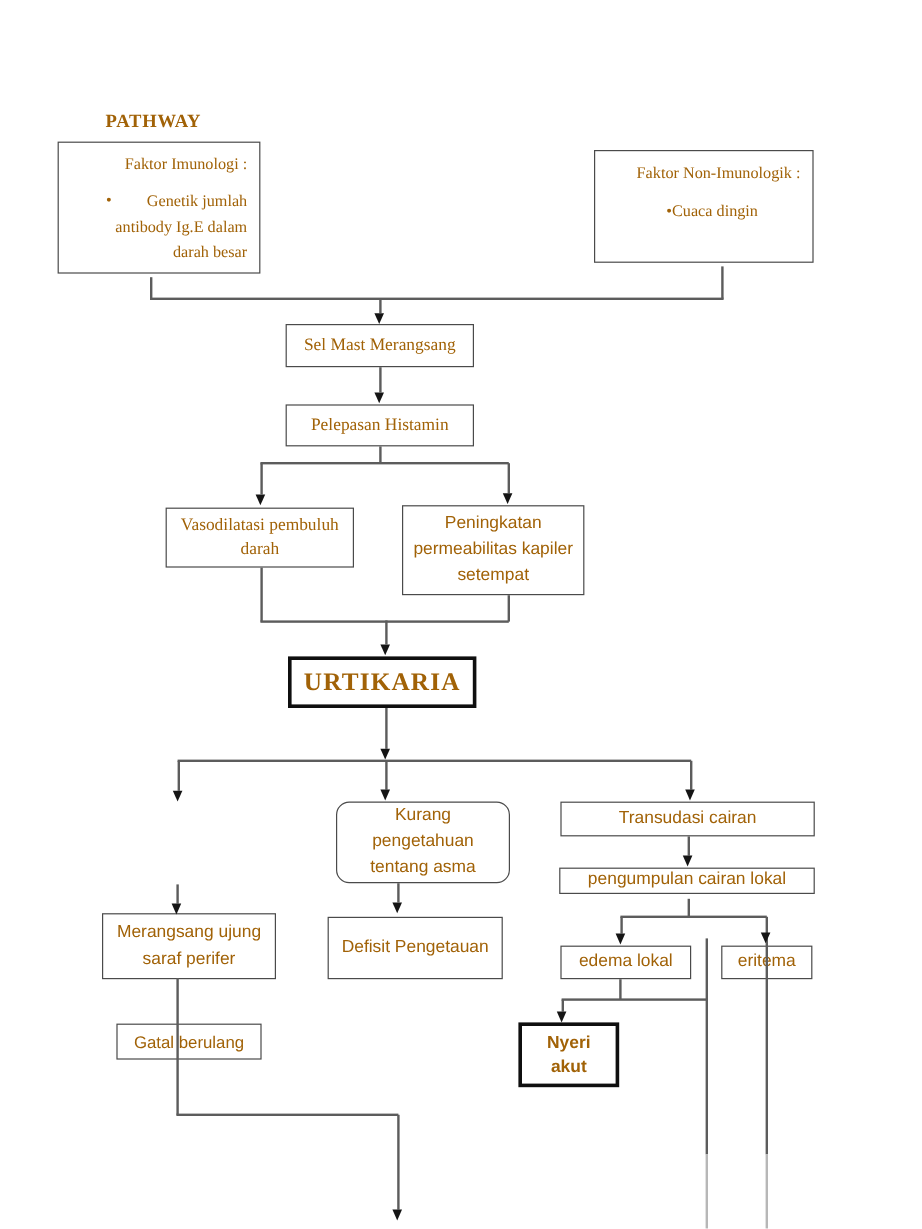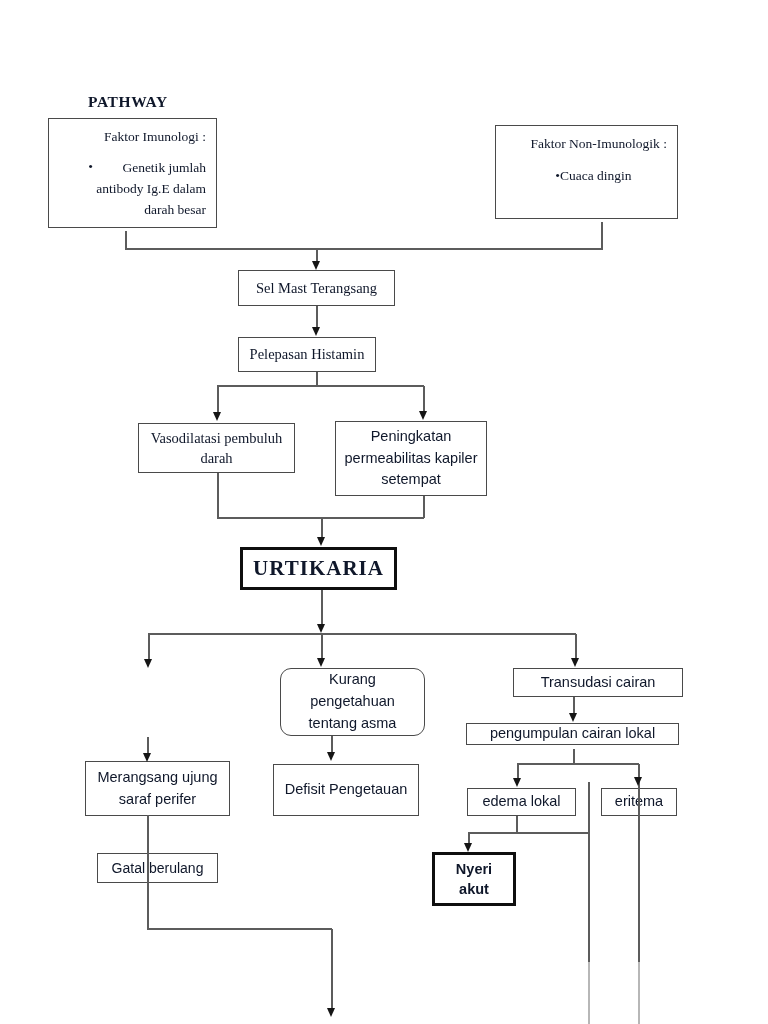--- a/index.html
+++ b/index.html
@@ -1,16 +1,16 @@
 <!DOCTYPE html>
 <html><head>
 <meta charset="utf-8">
 <style>
   html,body{margin:0;padding:0;background:#ffffff;}
-  .page{position:relative;width:768px;height:1024px;background:#ffffff;overflow:hidden;color:#0f172a;}
+  .page{position:relative;width:768px;height:1024px;background:#ffffff;overflow:hidden;color:#a16207;}
   .title{position:absolute;font-family:"Liberation Serif",serif;font-weight:bold;font-size:15.5px;letter-spacing:.6px;}
   .box{position:absolute;box-sizing:border-box;border:1.5px solid #4a4a4a;background:#ffffff;
        display:flex;align-items:center;justify-content:center;text-align:center;}
   .serif{font-family:"Liberation Serif",serif;font-size:14.5px;line-height:1.4;}
   .sans{font-family:"Liberation Sans",sans-serif;font-size:14.5px;line-height:1.5;}
   .small{font-size:14px;}
   .thick{border:3px solid #0f0f0f;}
   .urt{font-family:"Liberation Serif",serif;font-weight:bold;font-size:21px;letter-spacing:1px;}
   .bold{font-weight:bold;line-height:1.4;}
   .fbox{position:absolute;box-sizing:border-box;border:1.5px solid #4a4a4a;background:#ffffff;
@@ -39,28 +39,28 @@
   </div>
 
   <div class="fbox" style="left:495px;top:125px;width:183px;height:94px;">
     <div>Faktor Non-Imunologik :</div>
     <div class="bullet-row" style="margin-top:14px;">
       <span style="margin-left:28px;width:26px;flex:none;">•</span>
       <span>Cuaca dingin</span>
     </div>
   </div>
 
-  <div class="box serif" style="left:238px;top:270px;width:157px;height:36px;">Sel Mast Terangsang</div>
-  <div class="box serif" style="left:238px;top:337px;width:138px;height:35px;">Pelepasan Histamin</div>
+  <div class="box serif" style="left:238px;top:270px;width:157px;height:36px;">Sel Mast Merangsang</div>
+  <div class="box serif" style="left:238px;top:337px;width:157px;height:35px;">Pelepasan Histamin</div>
   <div class="box serif pad" style="left:138px;top:423px;width:157px;height:50px;">Vasodilatasi pembuluh darah</div>
   <div class="box sans pad" style="left:335px;top:421px;width:152px;height:75px;">Peningkatan permeabilitas kapiler setempat</div>
   <div class="box thick urt" style="left:240px;top:547px;width:157px;height:43px;">URTIKARIA</div>
 
   <div class="box sans pad" style="left:280px;top:668px;width:145px;height:68px;border-radius:11px;">Kurang pengetahuan tentang asma</div>
-  <div class="box sans" style="left:467px;top:668px;width:170px;height:29px;margin-left:46px;">Transudasi cairan</div>
+  <div class="box sans" style="left:467px;top:668px;width:212px;height:29px;">Transudasi cairan</div>
   <div class="box sans" style="left:466px;top:723px;width:213px;height:22px;">pengumpulan cairan lokal</div>
   <div class="box sans pad" style="left:85px;top:761px;width:145px;height:55px;">Merangsang ujung saraf perifer</div>
   <div class="box sans pad" style="left:273px;top:764px;width:146px;height:52px;">Defisit Pengetauan</div>
   <div class="box sans" style="left:467px;top:788px;width:109px;height:28px;">edema lokal</div>
   <div class="box sans" style="left:601px;top:788px;width:76px;height:28px;">eritema</div>
   <div class="box sans small" style="left:97px;top:853px;width:121px;height:30px;">Gatal berulang</div>
   <div class="box thick sans bold pad" style="left:432px;top:852px;width:84px;height:54px;">Nyeri akut</div>
 
   <div class="vl" style="left:125px;top:231px;height:18px;"></div>
   <div class="vl" style="left:601px;top:222px;height:27px;"></div>

